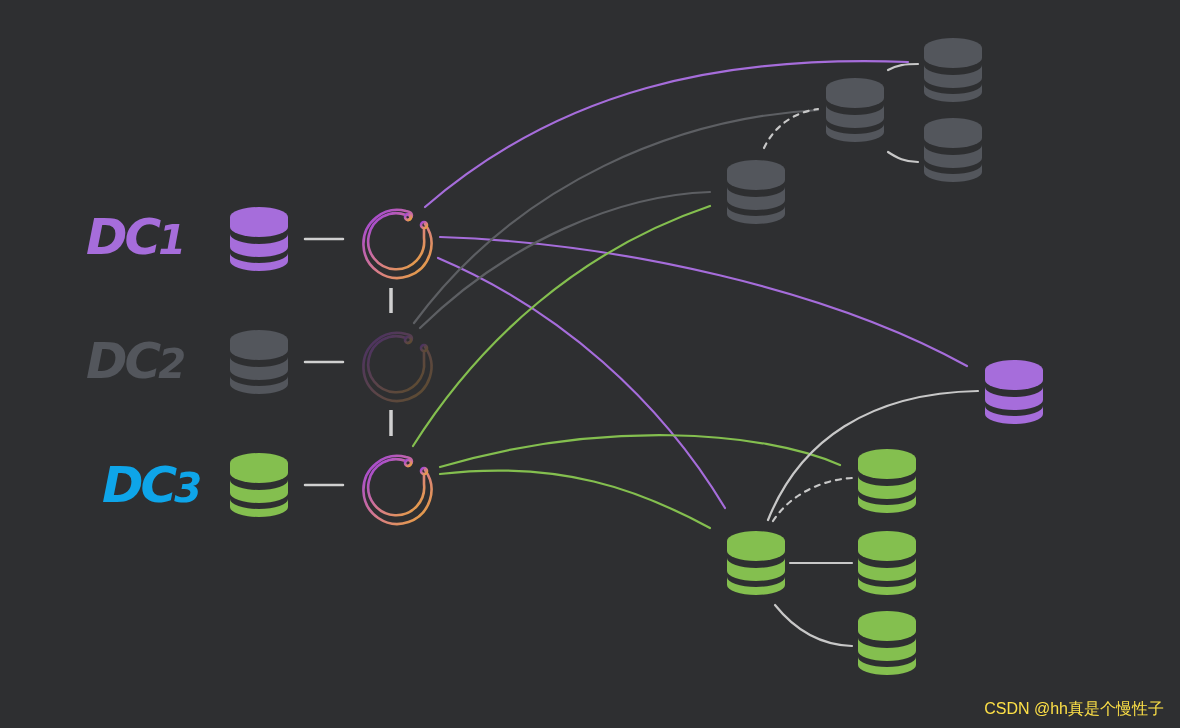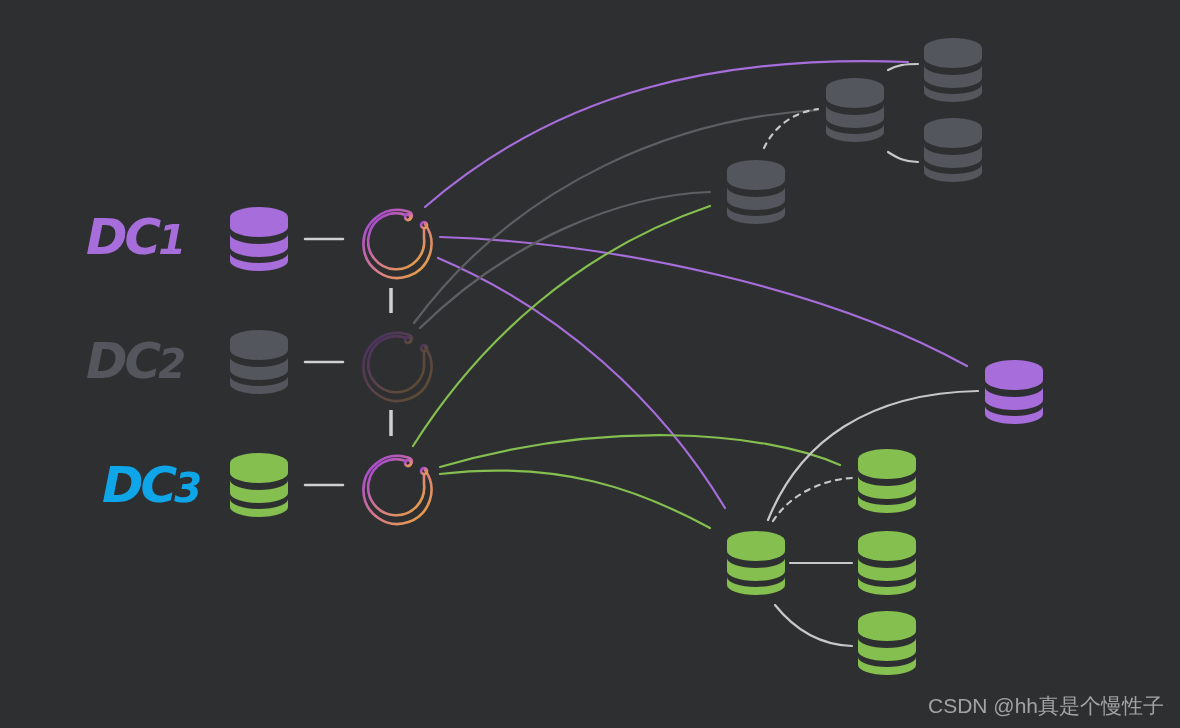--- a/index.html
+++ b/index.html
@@ -17,23 +17,23 @@
     font-weight: bold;
     font-size: 50px;
     letter-spacing: -3px;
     line-height: 1;
     font-style: italic;
   }
   .dc-label .num { font-size: 40px; letter-spacing: 0; }
   .watermark {
     position: absolute;
     right: 16px; bottom: 8px;
-    color: #a3a3a3;
+    color: #fde047;
     font-family: "Liberation Sans", sans-serif;
-    font-size: 21px;
+    font-size: 16px;
   }
 </style>
 </head>
 <body>
 
 <svg id="stage" width="1180" height="728" viewBox="0 0 1180 728" xmlns="http://www.w3.org/2000/svg">
   <defs>
     <linearGradient id="ringGrad" x1="0" y1="0" x2="1" y2="1">
       <stop offset="0" stop-color="#9b3fe0"></stop>
       <stop offset="0.55" stop-color="#d87c8a"></stop>

